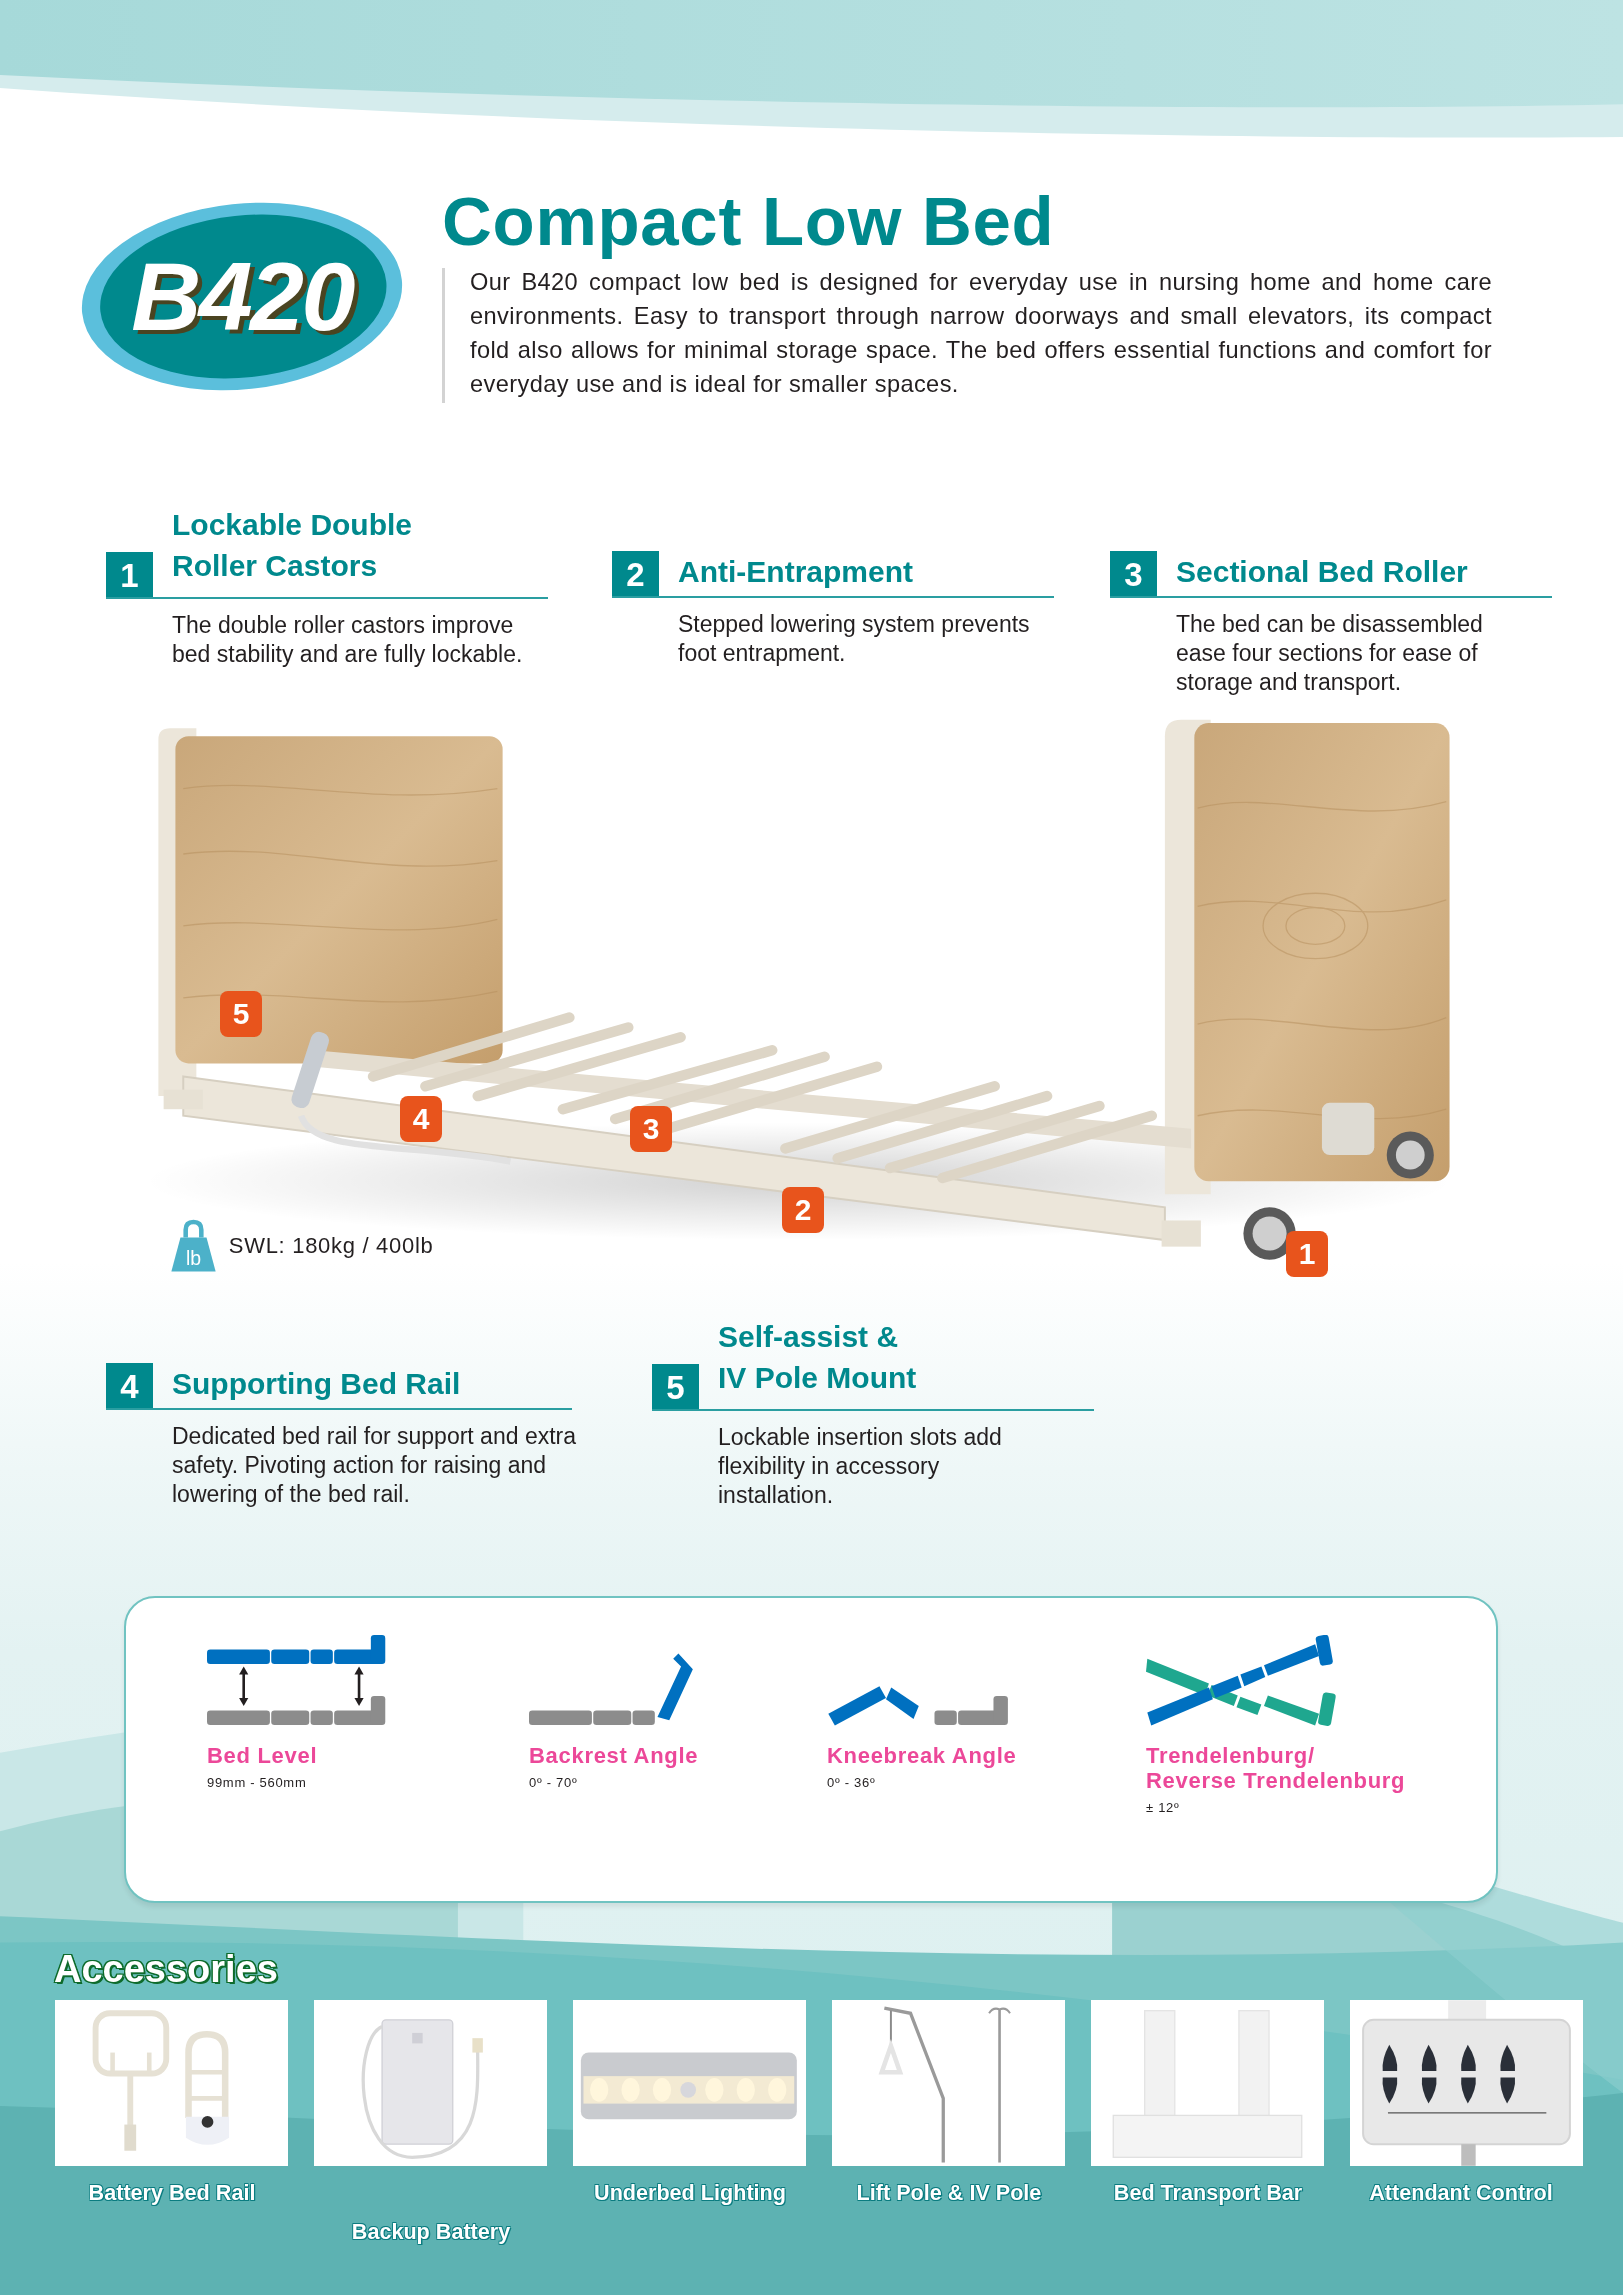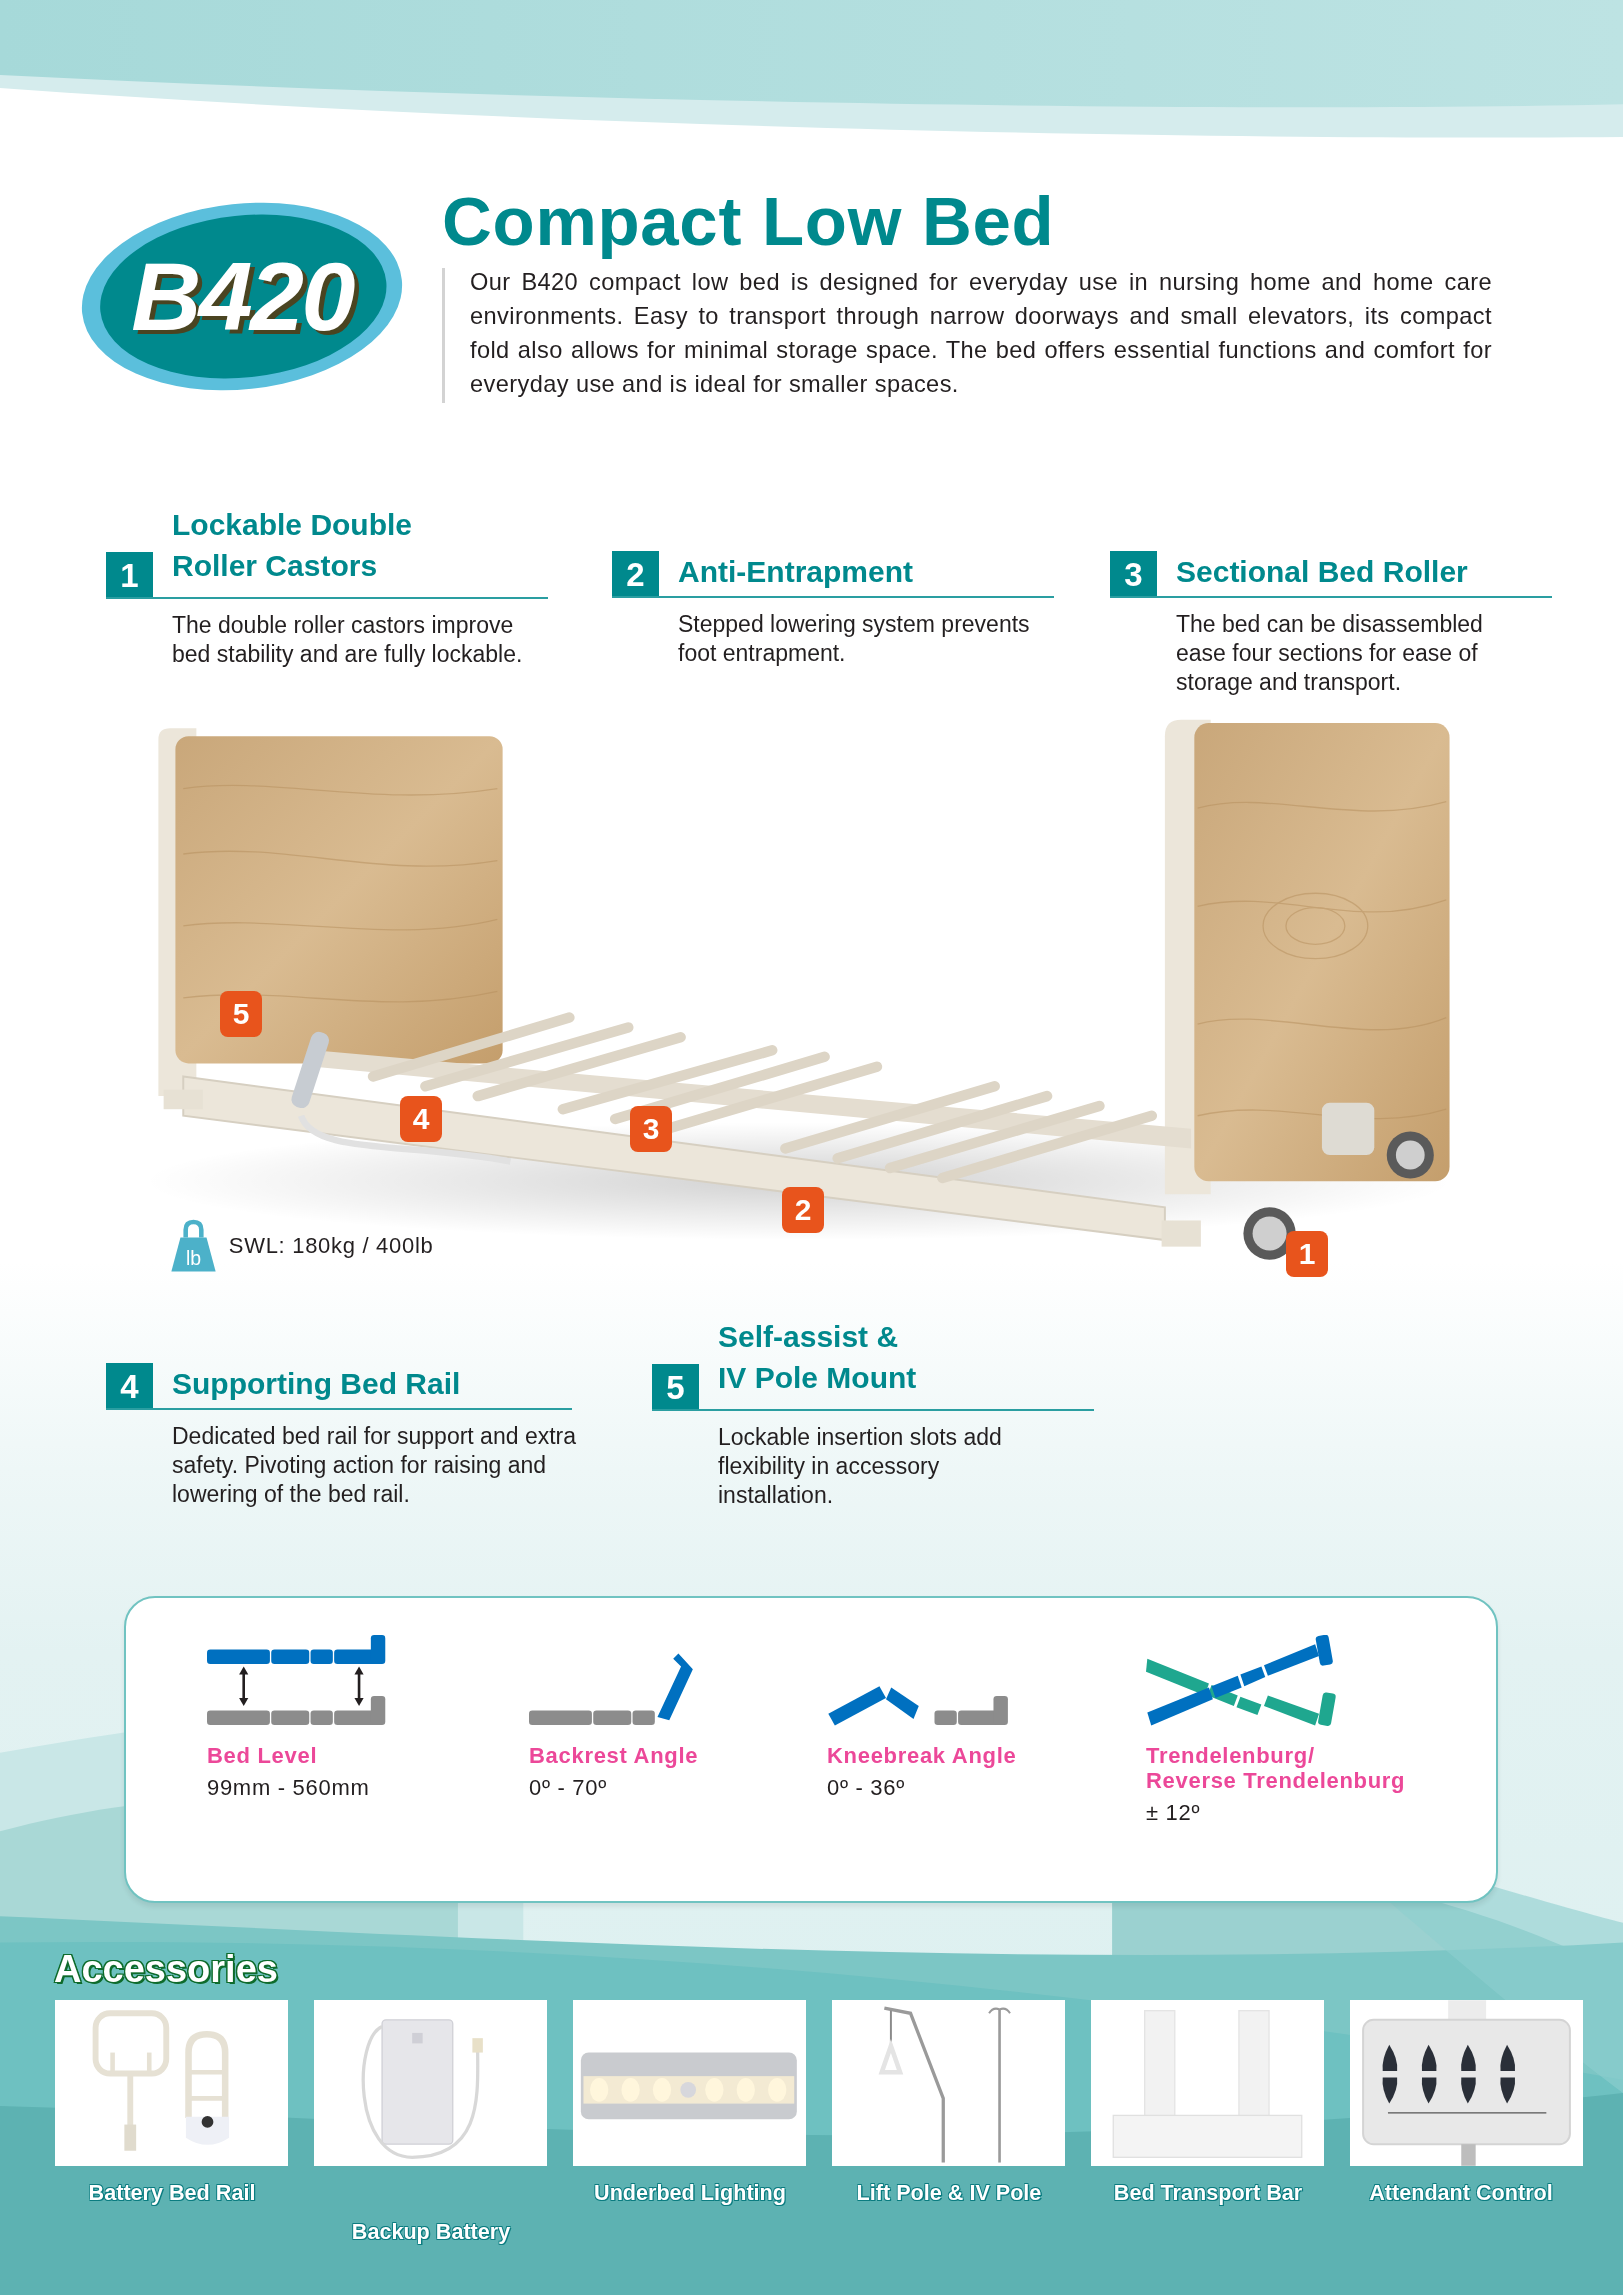--- a/index.html
+++ b/index.html
@@ -60,21 +60,21 @@
   .swl-text { font-size: 22px; color: #231f20; margin-left: 11.8px; letter-spacing: 0.7px; }
 
   
   .func-box {
     left: 124px; top: 1596px; width: 1374px; height: 307px; background: #fff;
     border: 2.6px solid #70c3c1; border-radius: 31px; box-sizing: border-box;
     box-shadow: 0 3.9px 5.2px rgba(0,0,0,0.08);
   }
   .func { position: absolute; }
   .func .fname { font-size: 22px; font-weight: bold; color: #ec4899; line-height: 25px; letter-spacing: 0.7px; }
-  .func .fval { font-size: 22px; color: #231f20; margin-top: 6.5px; letter-spacing: 0.7px; }
+  .func .fval { font-size: 13px; color: #231f20; margin-top: 6.5px; letter-spacing: 0.7px; }
 
   
   .acc-title {
     left: 54px; top: 1948px; font-size: 38px; font-weight: bold; color: #ffffff;
     -webkit-text-stroke: 2px #0e6b2b; paint-order: stroke fill;
     text-shadow: 2px 2px 0 #0e6b2b, -1.3px -1.3px 0 #0e6b2b, 1.3px -1.3px 0 #0e6b2b, -1.3px 1.3px 0 #0e6b2b;
   }
   .acc-card { position: absolute; top: 2000px; width: 233px; height: 166px; background: #fff; }
   .acc-label {
     position: absolute; top: 2180px; width: 262px; text-align: center; font-size: 21.6px; font-weight: bold; color: #fff;

